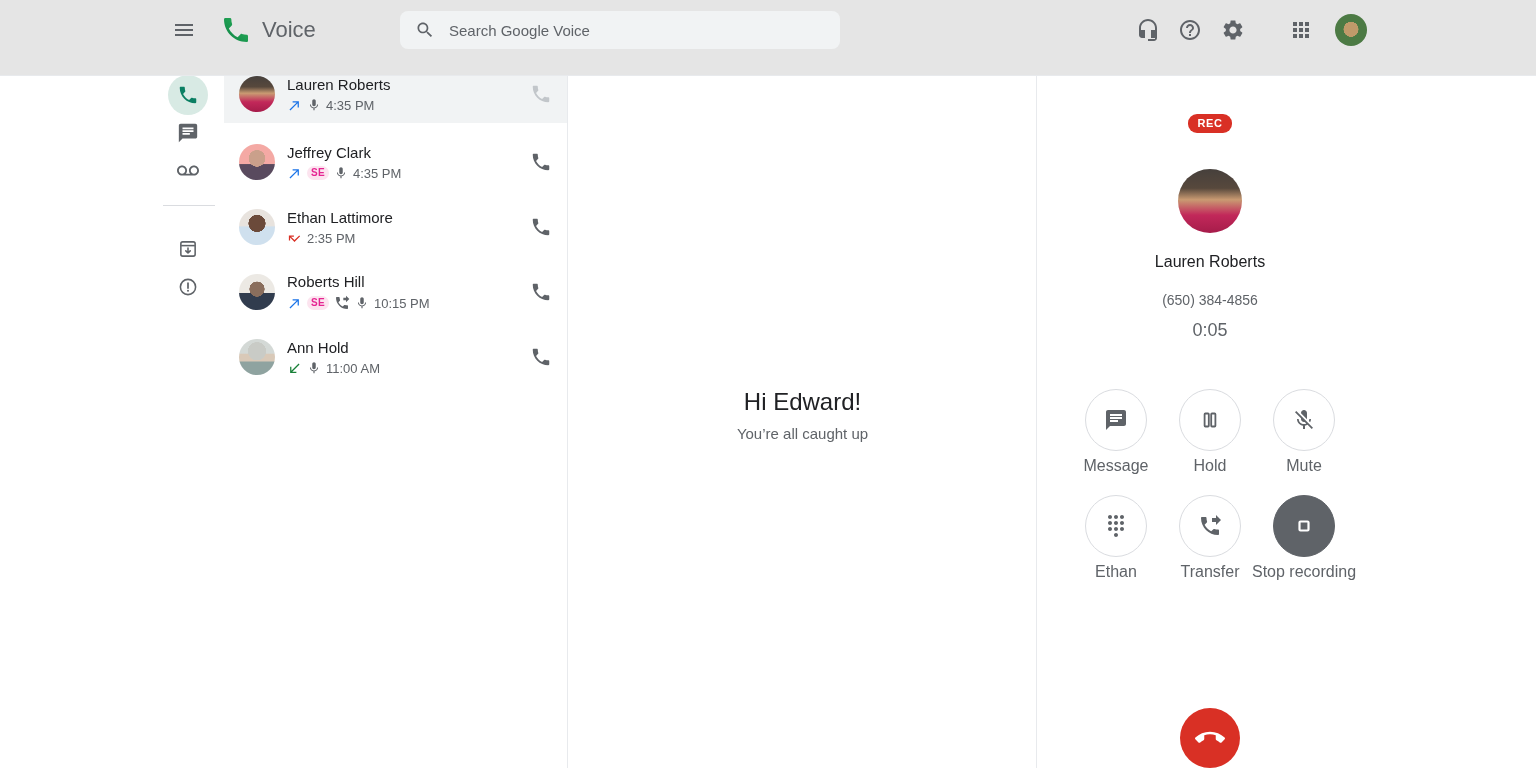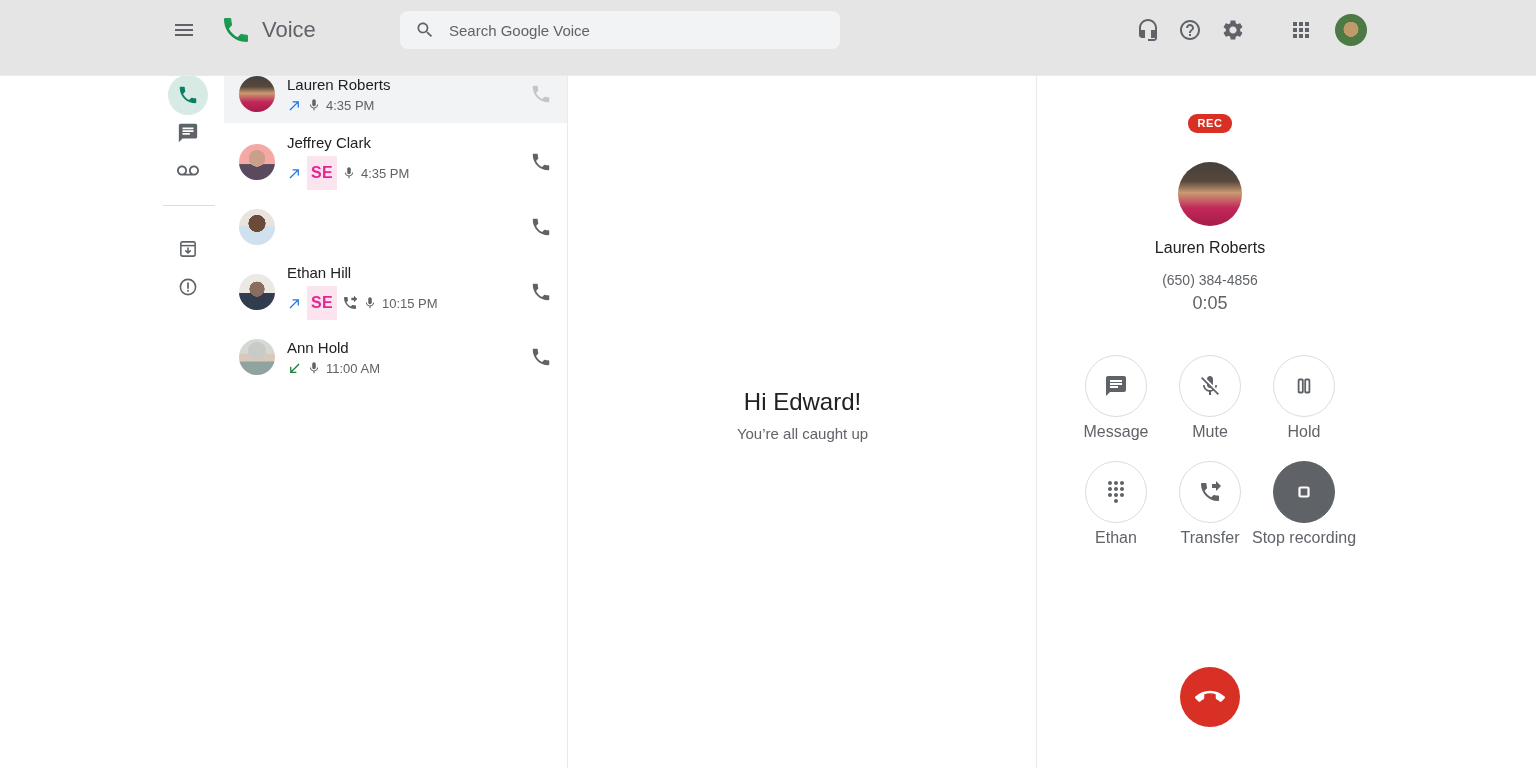--- a/index.html
+++ b/index.html
@@ -78,42 +78,42 @@
   .av-ann { background: radial-gradient(circle at 50% 34%, #c9cbc6 0 30%, rgba(0,0,0,0) 31%), linear-gradient(180deg, #d4d9d6 0 40%, #d9c9b8 41% 62%, #8fa3a0 63%); }
   .row-info { flex: 1; min-width: 0; }
   .row-name { font-size: 15px; color: #202124; line-height: 19px; margin-bottom: 4px; }
   .row-meta { display: flex; align-items: center; gap: 5px; font-size: 13px; color: #5f6368; }
   .row-meta svg { flex: none; }
   .ar { width: 15px; height: 15px; }
   .blue { color: #1a73e8; } .green { color: #188038; } .red { color: #d93025; }
   .mic-sm { width: 14px; height: 14px; color: #5f6368; }
   .fwd-sm { width: 16px; height: 16px; color: #5f6368; }
   .se-badge {
-    font-size: 16px; font-weight: bold; color: #e52592; background: #fce4ef;
-    padding: 12px 4px; border-radius: 0; line-height: 10px; letter-spacing: .3px;
+    font-size: 10px; font-weight: bold; color: #e52592; background: #fce4ef;
+    padding: 2px 4px; border-radius: 7px; line-height: 10px; letter-spacing: .3px;
   }
   .row-callbtn {
     position: absolute; right: 14px; top: 50%; transform: translateY(-50%);
     width: 24px; height: 24px; color: #5f6368;
   }
   .row.selected .row-callbtn { color: #c2c6ca; }
   .row-callbtn svg { width: 22px; height: 22px; }
 
   
   .empty-state {
     position: absolute; left: 569px; top: 60px; width: 468px; bottom: 0;
     border-right: 1px solid #e8eaed; text-align: center; background: #fff;
   }
   .greeting { position: absolute; top: 328px; left: 0; right: 0; font-size: 24px; font-weight: 500; color: #202124; }
   .subtext { position: absolute; top: 365px; left: 0; right: 0; font-size: 15px; color: #5f6368; }
 
   
   .call-panel {
     position: absolute; left: 1038px; top: 60px; width: 344px; bottom: 0;
-    display: flex; flex-direction: column; align-items: center; background: #fff;
+    display: flex; flex-direction: column; align-items: center; background: #fff; justify-content: space-between;
   }
   .rec-badge {
     margin-top: 54px; background: #d93025; color: #fff; font-size: 11px; font-weight: bold;
     letter-spacing: .6px; padding: 4px 9px; border-radius: 9px; line-height: 11px;
   }
   .big-avatar {
     margin-top: 29px; width: 64px; height: 64px; border-radius: 50%;
     background: linear-gradient(180deg, #46403c 0%, #57483c 30%, #c99a72 48%, #c2285a 72%, #a61c4a 100%);
   }
   .c-name { margin-top: 13px; font-size: 16px; font-weight: 500; color: #202124; }
@@ -333,31 +333,40 @@
     </div>
     <button class="iconbtn row-callbtn">
         <svg class="ic">
           <use href="#i-phone"></use>
         </svg>
       </button>
   </div>
 
   <div class="row">
     <div class="avatar av-ethan"></div>
+    <div class="row-info">
+      <div class="row-name">Ethan Lattimore</div>
+      <div class="row-meta">
+        <svg class="ic ar red">
+            <use href="#i-call-missed"></use>
+          </svg>
+        <span>2:35 PM</span>
+      </div>
+    </div>
     <button class="iconbtn row-callbtn">
         <svg class="ic">
           <use href="#i-phone"></use>
         </svg>
       </button>
   </div>
 
   <div class="row">
     <div class="avatar av-gloria"></div>
     <div class="row-info">
-      <div class="row-name">Ethan Hill</div>
+      <div class="row-name">Roberts Hill</div>
       <div class="row-meta">
         <svg class="ic ar blue">
             <use href="#i-call-made"></use>
           </svg>
         <span class="se-badge">SE</span>
         <svg class="ic fwd-sm">
             <use href="#i-phone-fwd"></use>
           </svg>
         <svg class="ic mic-sm">
             <use href="#i-mic"></use>
@@ -412,44 +421,44 @@
       <button class="circle">
           <svg class="ic">
             <use href="#i-chat"></use>
           </svg>
         </button>
       <span class="ctrl-label">Message</span>
     </div>
     <div class="ctrl">
       <button class="circle">
           <svg class="ic">
+            <use href="#i-pause"></use>
+          </svg>
+        </button>
+      <span class="ctrl-label">Hold</span>
+    </div>
+    <div class="ctrl">
+      <button class="circle">
+          <svg class="ic">
             <use href="#i-mic-off"></use>
           </svg>
         </button>
       <span class="ctrl-label">Mute</span>
     </div>
     <div class="ctrl">
       <button class="circle">
           <svg class="ic">
-            <use href="#i-pause"></use>
-          </svg>
-        </button>
-      <span class="ctrl-label">Hold</span>
+            <use href="#i-dialpad"></use>
+          </svg>
+        </button>
+      <span class="ctrl-label">Ethan</span>
     </div>
     <div class="ctrl">
       <button class="circle">
           <svg class="ic">
-            <use href="#i-dialpad"></use>
-          </svg>
-        </button>
-      <span class="ctrl-label">Ethan</span>
-    </div>
-    <div class="ctrl">
-      <button class="circle">
-          <svg class="ic">
             <use href="#i-phone-fwd"></use>
           </svg>
         </button>
       <span class="ctrl-label">Transfer</span>
     </div>
     <div class="ctrl">
       <button class="circle dark">
           <svg class="ic">
             <use href="#i-stop"></use>
           </svg>

